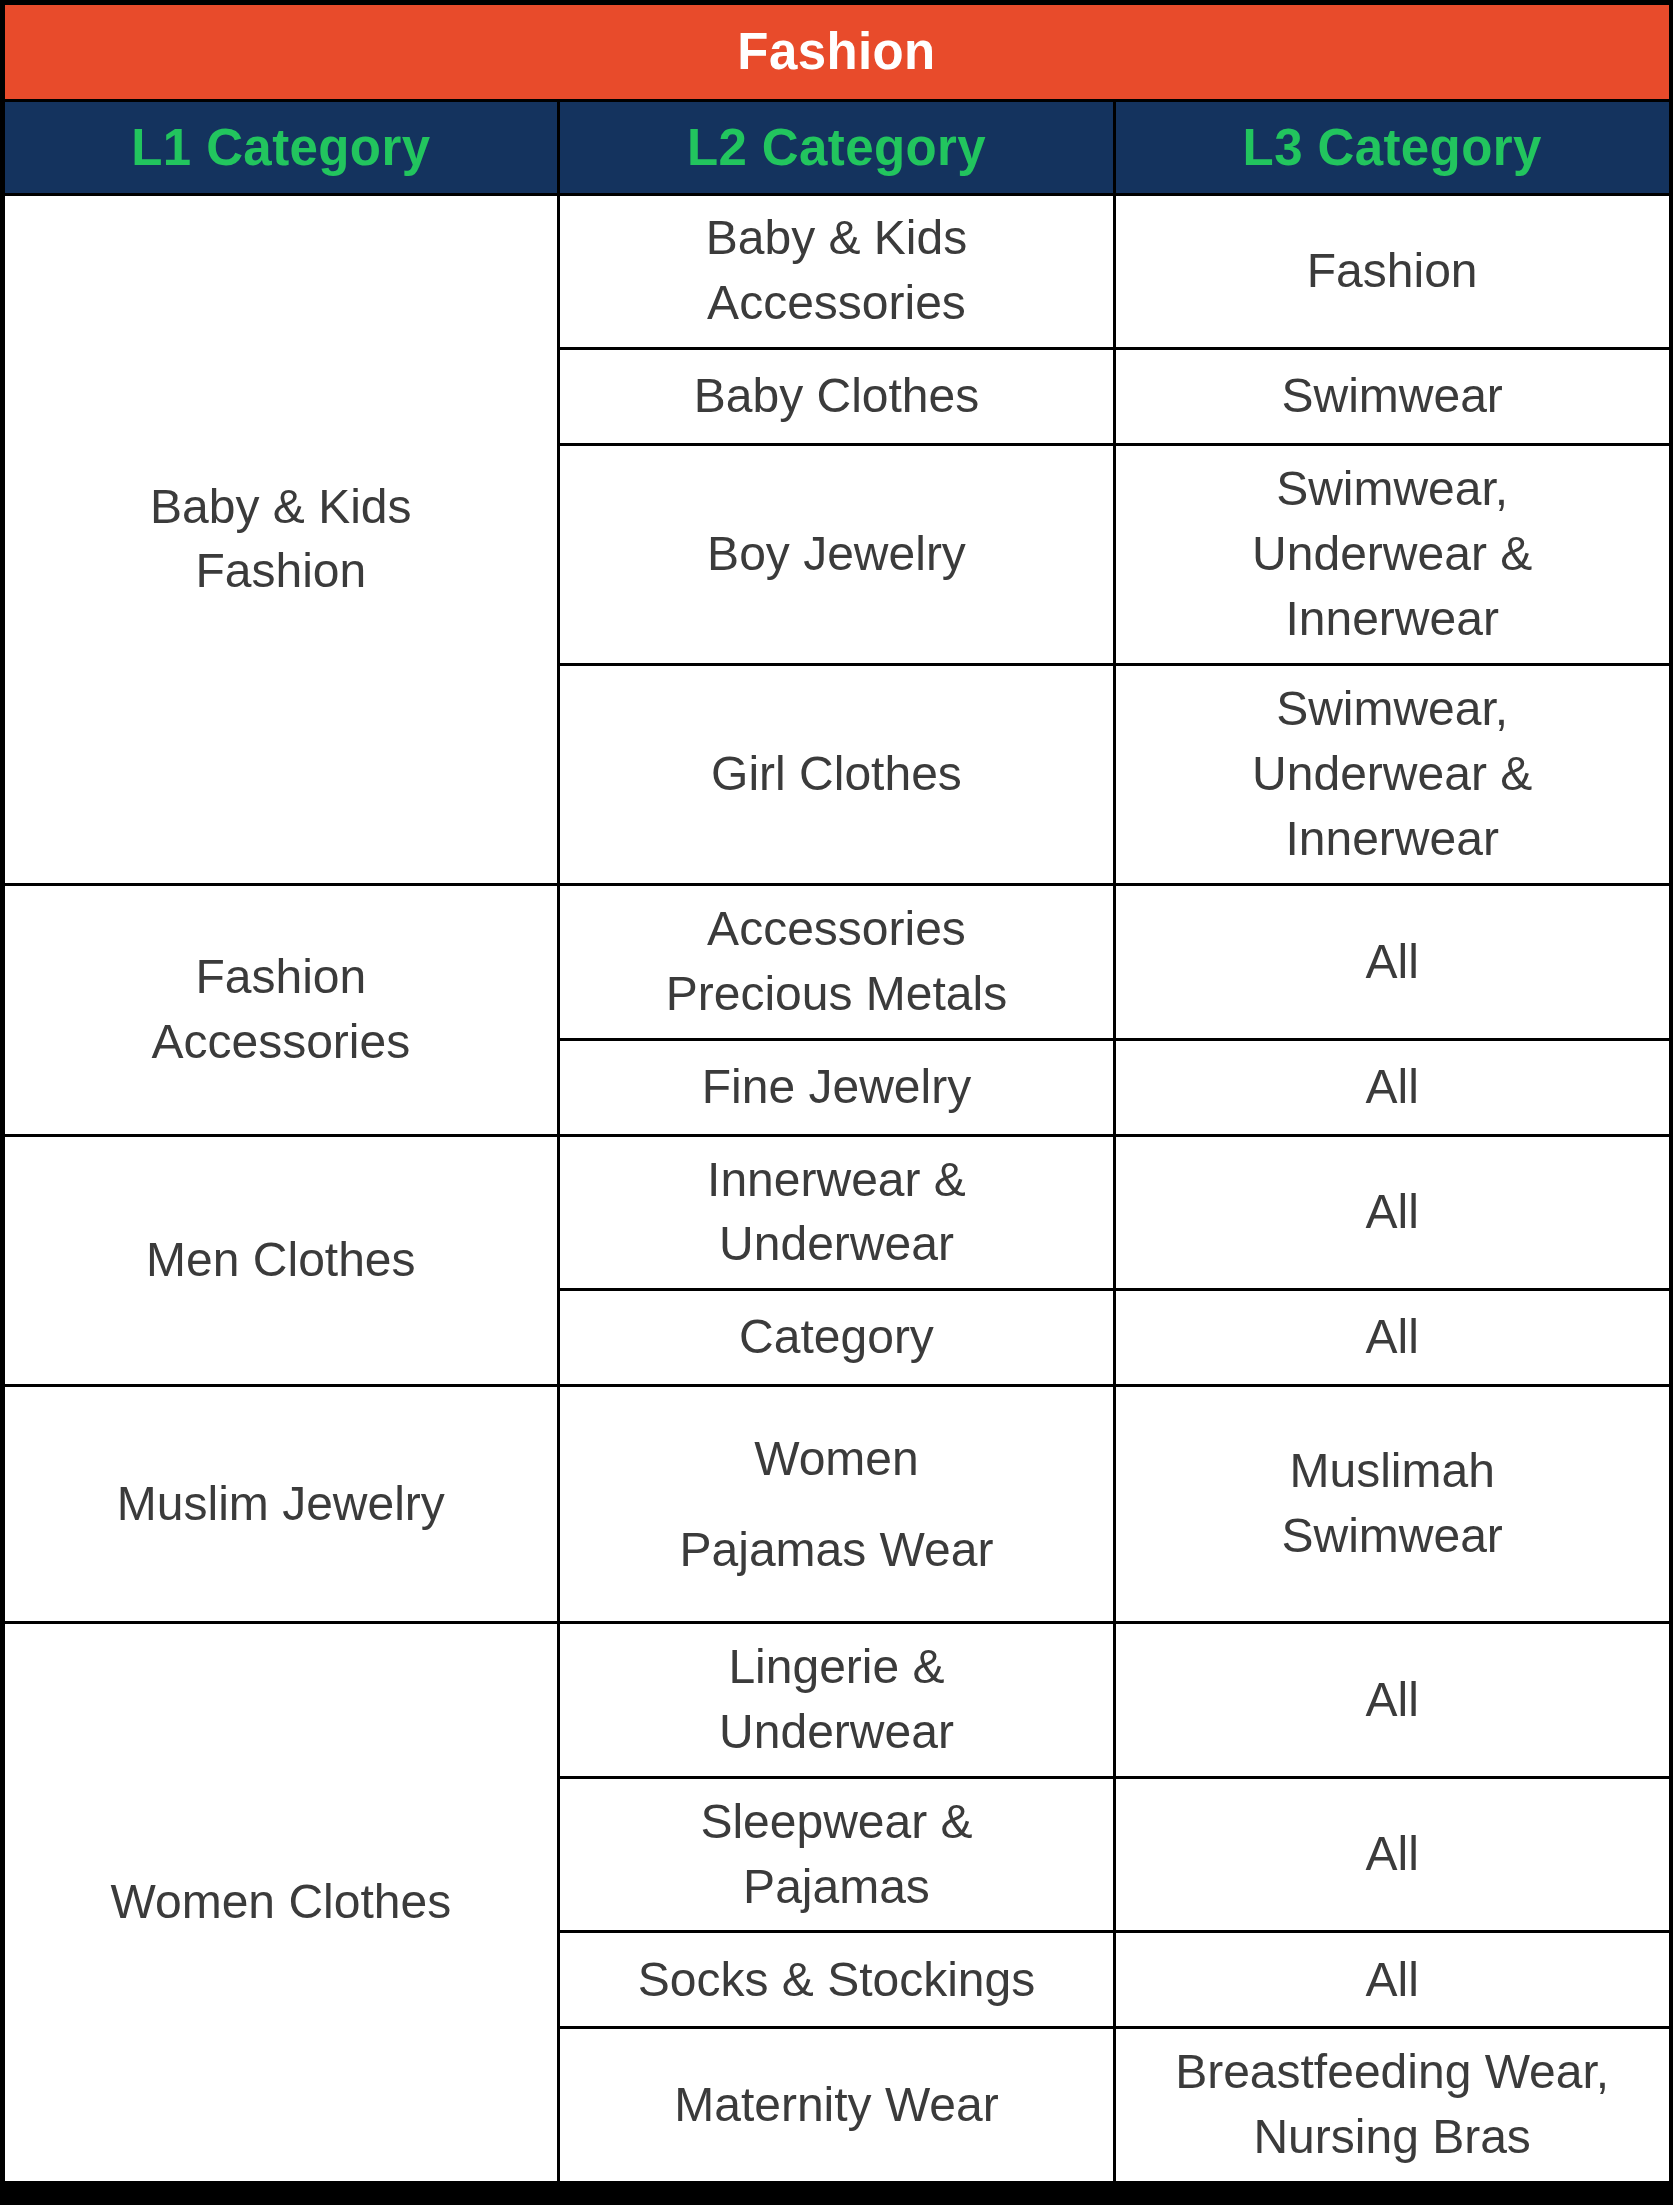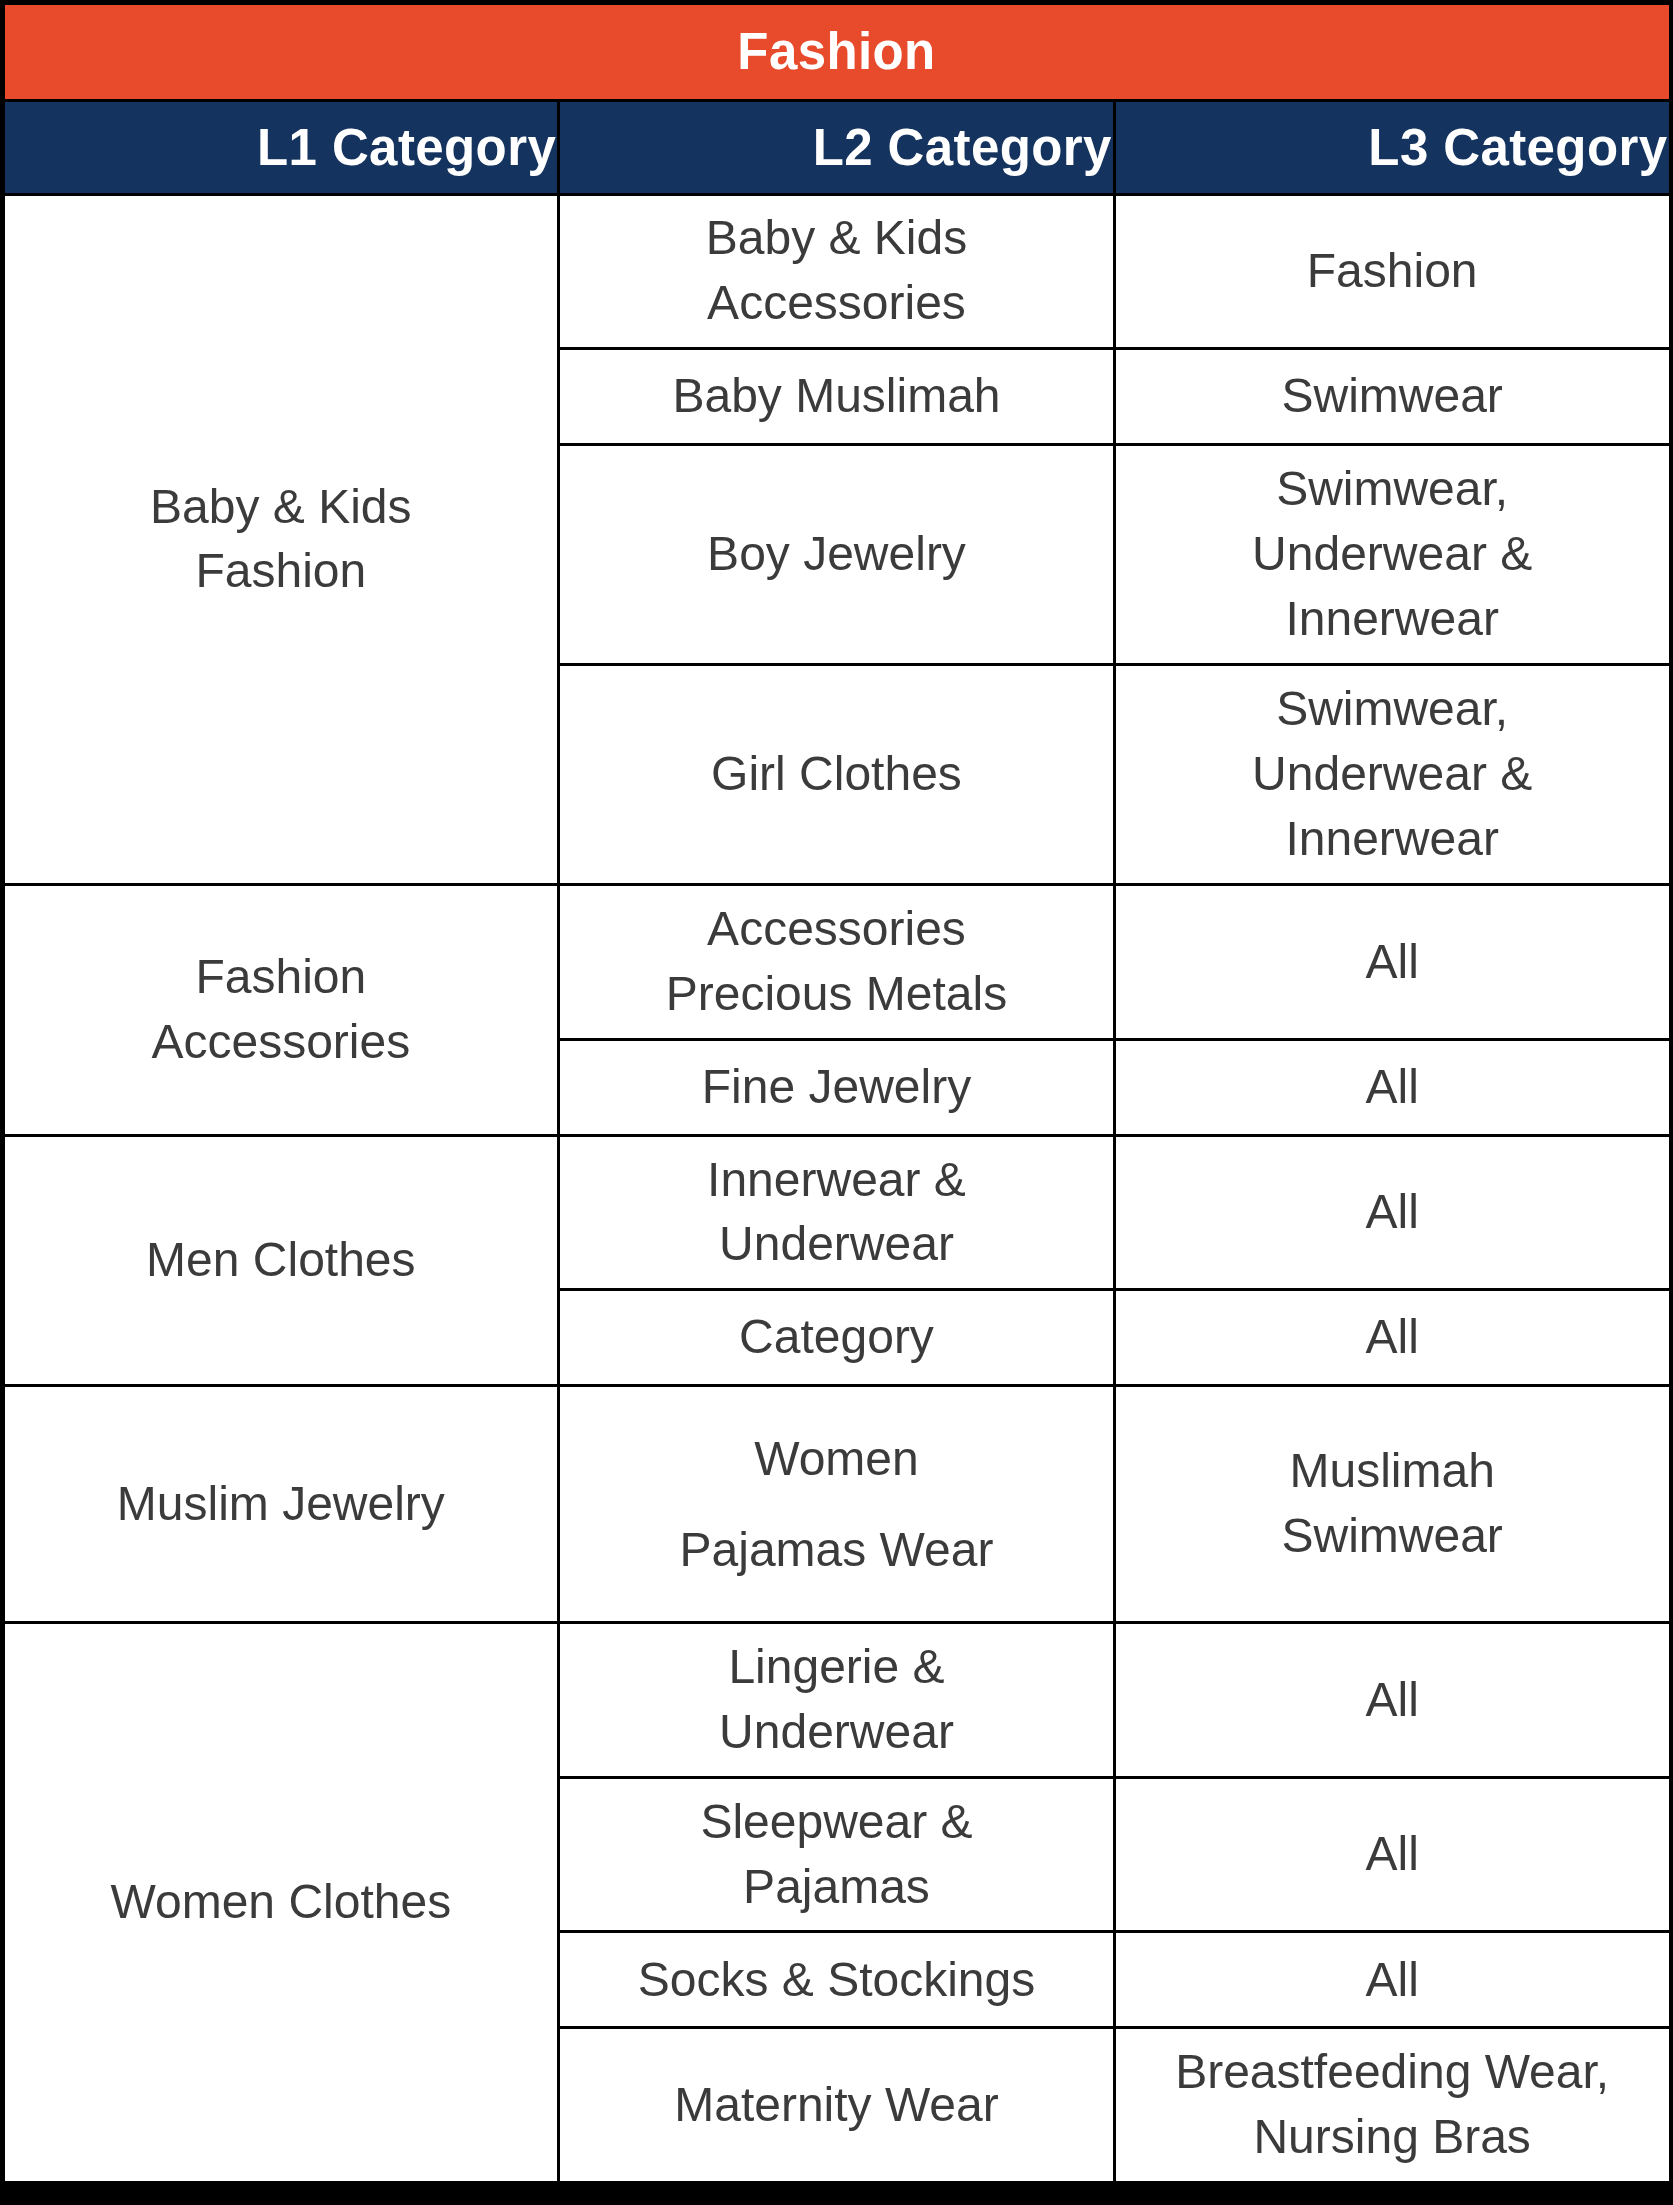--- a/index.html
+++ b/index.html
@@ -35,25 +35,24 @@
     background: #E84B2B;
     color: #ffffff;
     font-size: 51px;
     font-weight: bold;
     letter-spacing: 0.4px;
   }
   
   tr.head-row { height: 94px; }
   .head-row th {
     background: #14335E;
-    color: #ffffff;
+    color: #22c55e;
     font-size: 51px;
     font-weight: bold;
     letter-spacing: 0.4px;
-    text-align: right;
   }
   
   tbody td {
     background: #ffffff;
     color: #3B3B3B;
     font-size: 48px;
     line-height: 1.35;
     white-space: pre-line;
     padding: 4.5px 15px;
   }
@@ -87,21 +86,21 @@
     <tbody>
 
       <tr class="r-m">
         <td rowspan="4">Baby &amp; Kids
 Fashion</td>
         <td>Baby &amp; Kids
 Accessories</td>
         <td>Fashion</td>
       </tr>
       <tr class="r-s">
-        <td>Baby Muslimah</td>
+        <td>Baby Clothes</td>
         <td>Swimwear</td>
       </tr>
       <tr class="r-l">
         <td>Boy Jewelry</td>
         <td>Swimwear,
 Underwear &amp;
 Innerwear</td>
       </tr>
       <tr class="r-l">
         <td>Girl Clothes</td>

